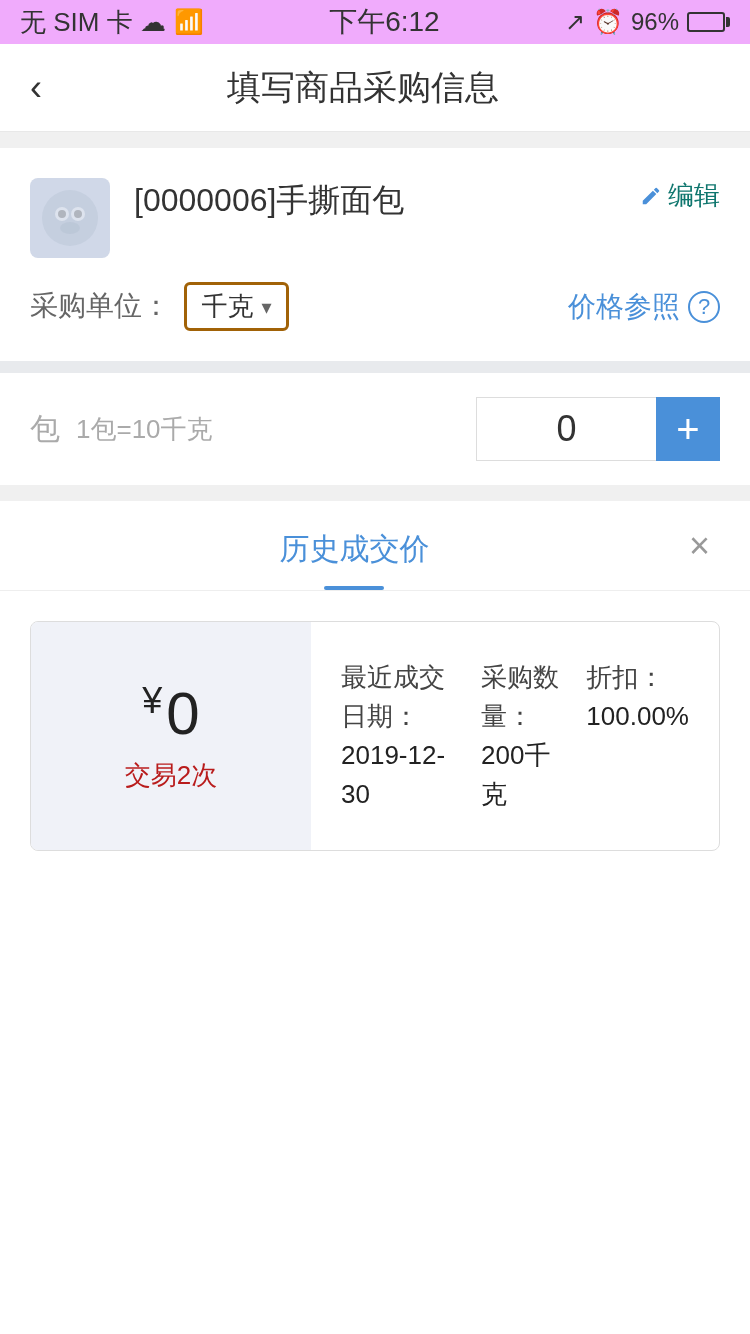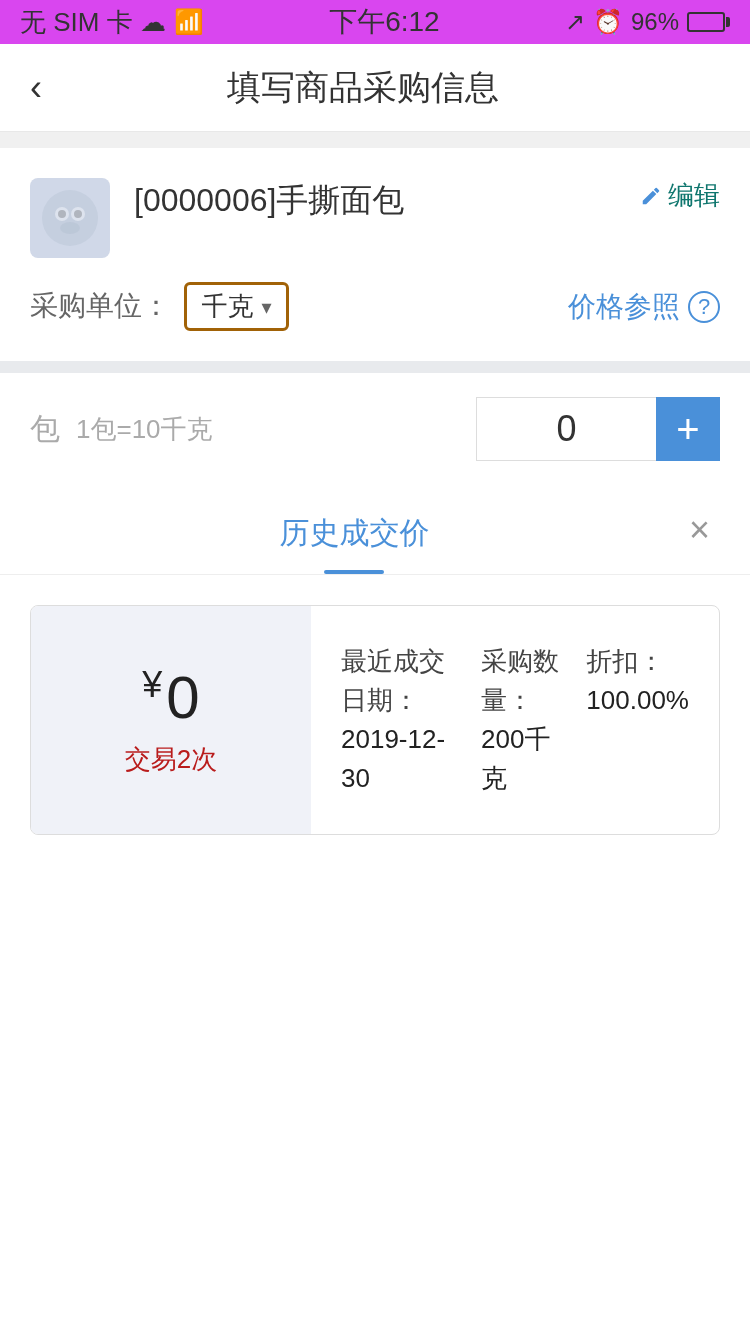--- a/index.html
+++ b/index.html
@@ -8,21 +8,21 @@
       width: 750px;
       min-height: 1334px;
       font-family: -apple-system, "PingFang SC", "Helvetica Neue", Arial, sans-serif;
       background: #f0f0f0;
       color: #333;
     }
 
     
     .status-bar {
       height: 44px;
-      background: #d946ef;
+      background: #f0abfc;
       display: flex;
       align-items: center;
       justify-content: space-between;
       padding: 8px 20px;
       font-size: 28px;
       font-weight: 500;
     }
     .status-left {
       display: flex;
       align-items: center;
@@ -237,21 +237,21 @@
       border: none;
     }
 
     
     .tab-row {
       background: #fff;
       display: flex;
       align-items: center;
       padding: 0 30px;
       border-bottom: 1px solid #eee;
-      margin-top: 0;
+      margin-top: 16px;
       position: relative;
     }
     .tab-item {
       flex: 1;
       text-align: center;
       padding: 28px 0 20px;
       font-size: 30px;
       color: #666;
       cursor: pointer;
       position: relative;

